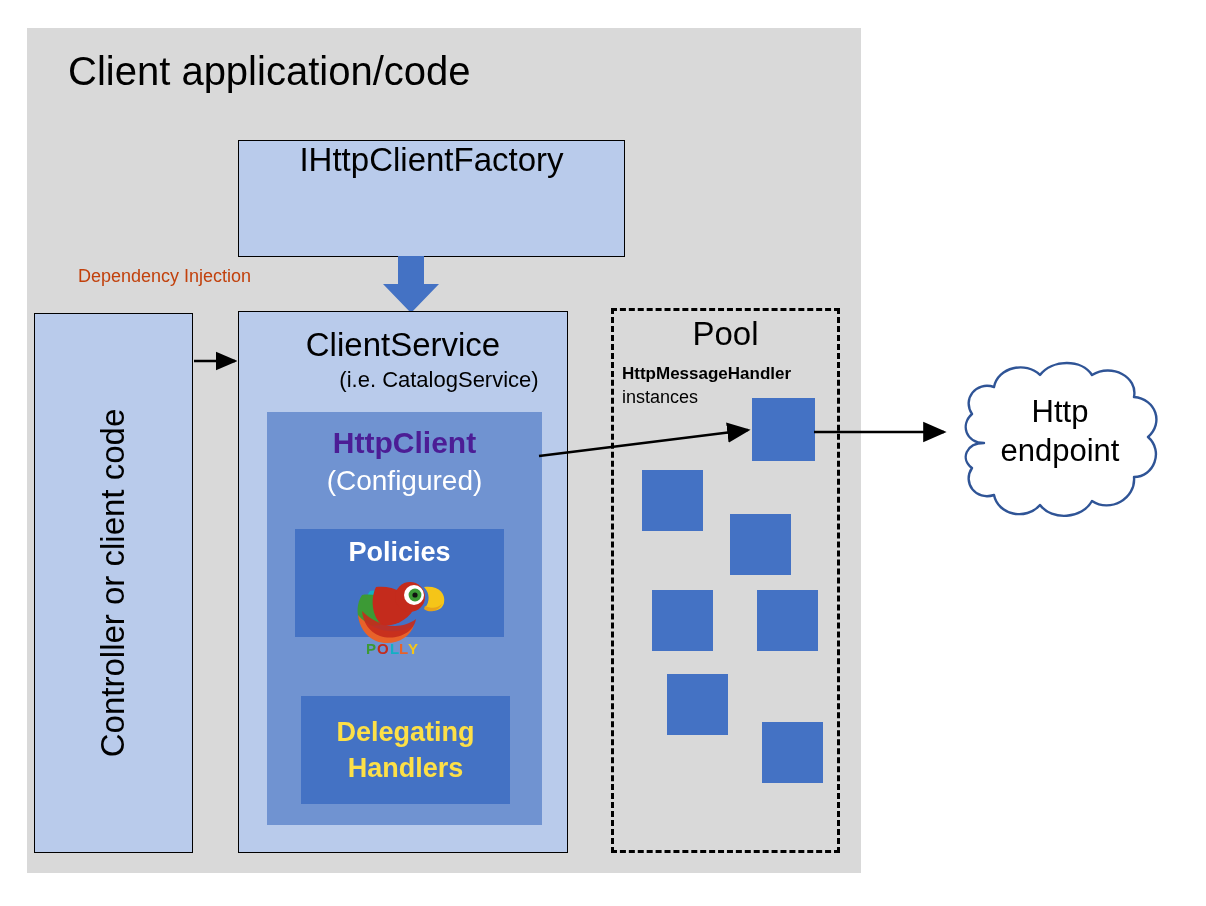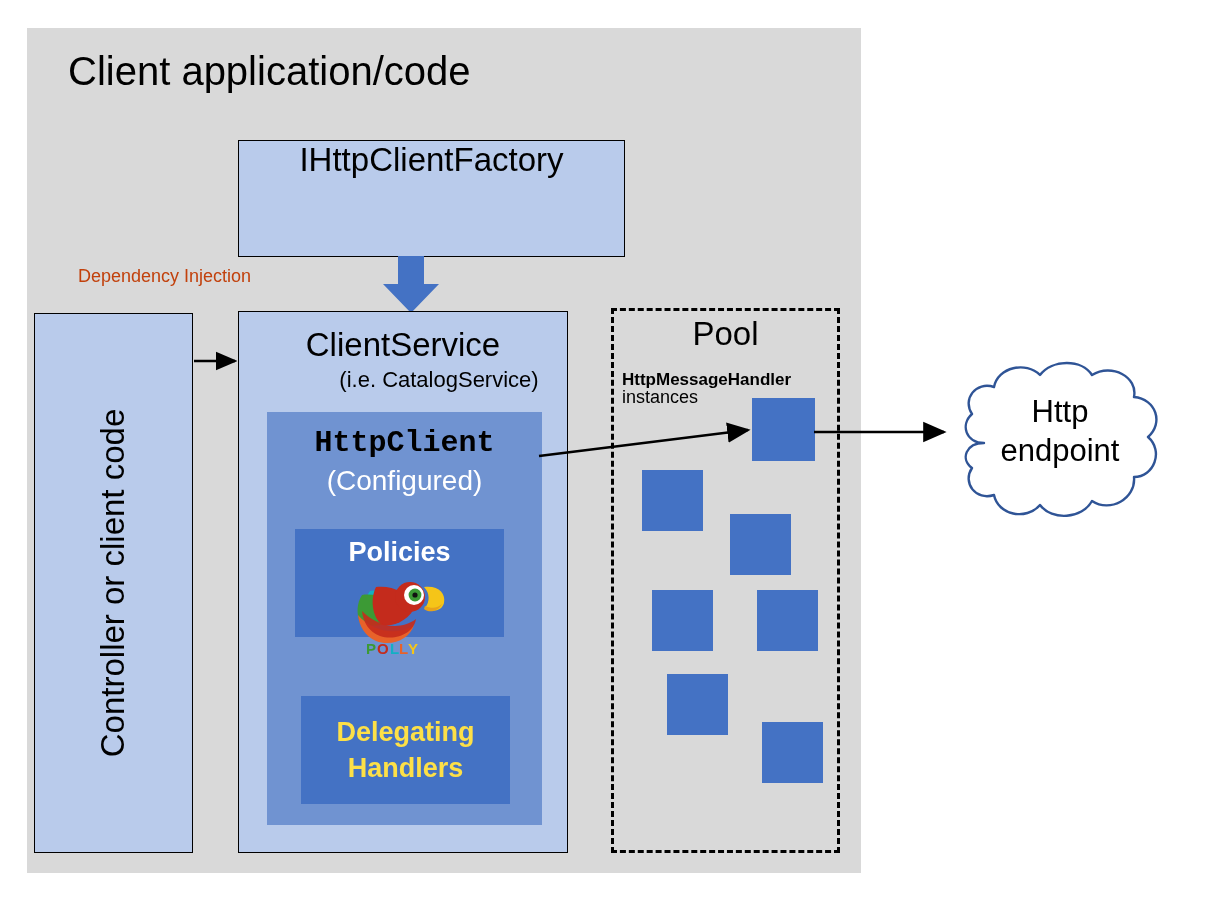--- a/index.html
+++ b/index.html
@@ -58,21 +58,21 @@
     font-size:22px;color:#000;padding-left:36px;
   }
 
   
   .httpclient-box{
     position:absolute;left:28px;top:100px;width:275px;height:413px;
     background:#7093D1;
   }
   .hc-title{
     position:absolute;left:0;top:14px;width:100%;text-align:center;
-    font-weight:bold;font-size:30px;color:#000000;font-family:Liberation Mono, monospace;
+    font-weight:bold;font-size:30px;color:#4c1d95;
   }
   .hc-sub{
     position:absolute;left:0;top:53px;width:100%;text-align:center;
     font-size:28px;color:#fff;
   }
 
   
   .policies-box{
     position:absolute;left:28px;top:117px;width:209px;height:108px;
     background:#4472C4;
@@ -96,21 +96,20 @@
     position:absolute;left:611px;top:308px;width:229px;height:545px;
     border:3px dashed #000;box-sizing:border-box;background:transparent;
   }
   .pool-title{
     position:absolute;left:0;top:6px;width:100%;text-align:center;
     font-size:33px;color:#000;line-height:1;
   }
   .pool-sub1{
     position:absolute;left:8px;top:53px;font-weight:bold;font-size:17px;color:#000;
     white-space:nowrap;
-    margin-top:6px;
   }
   .pool-sub2{
     position:absolute;left:8px;top:76px;font-size:18px;color:#000;white-space:nowrap;
   }
   .handler-sq{position:absolute;background:#4472C4;}
 
   
   .cloud-wrap{position:absolute;left:940px;top:357px;width:240px;height:170px;}
   .cloud-label{
     position:absolute;left:0;top:36px;width:100%;text-align:center;

